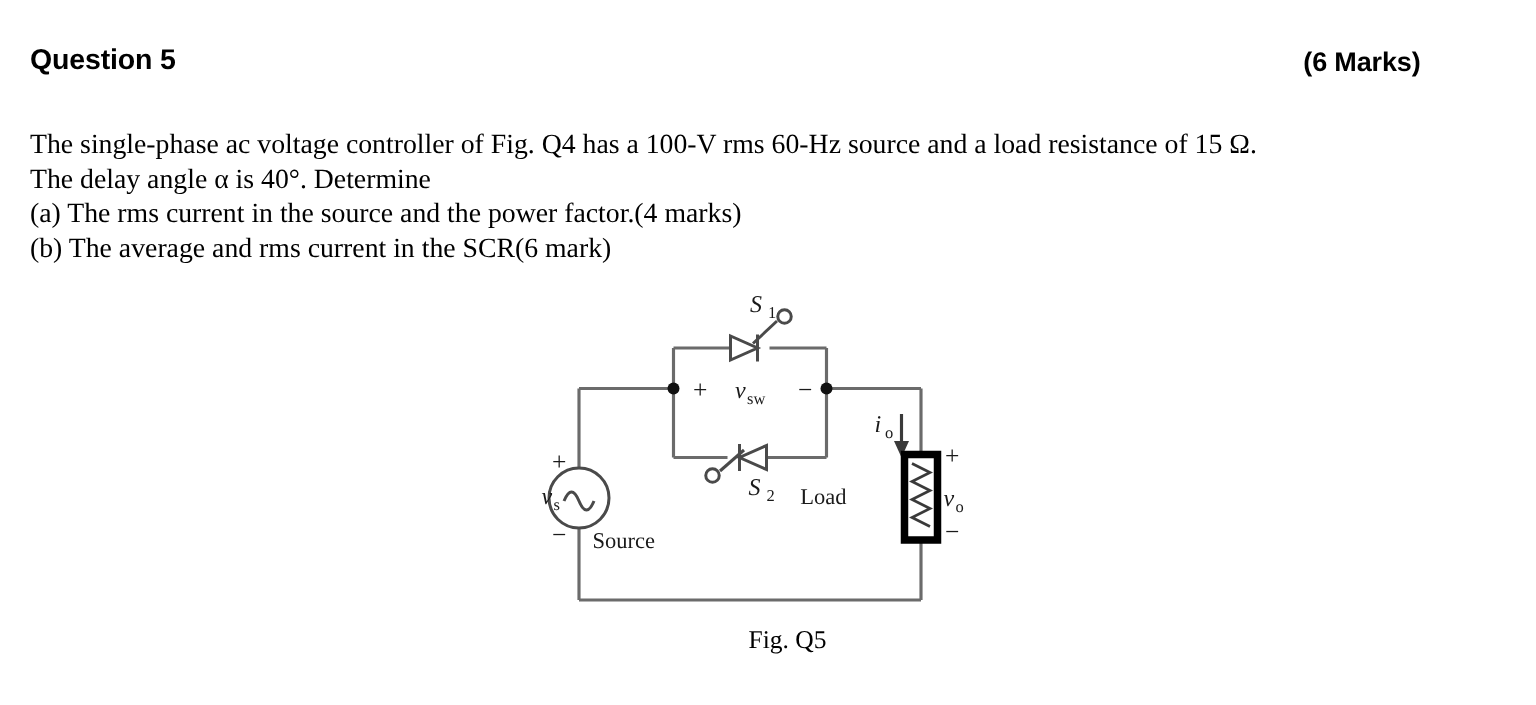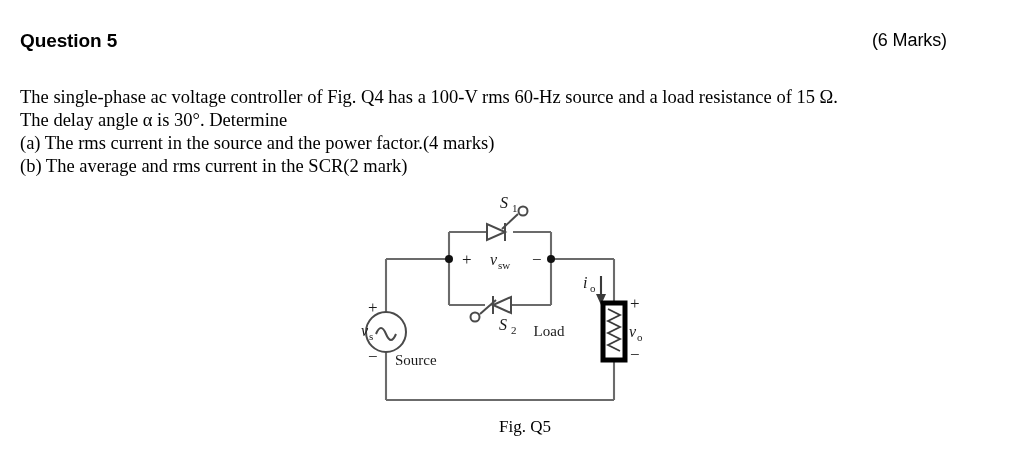--- a/index.html
+++ b/index.html
@@ -17,31 +17,31 @@
   }
 
   
   .header-row {
     position: absolute;
     left: 20px;
     top: 30px;
     width: 965px;
     display: flex;
     justify-content: space-between;
-    align-items: flex-start;
+    align-items: flex-end;
   }
   .q-title {
     font-family: "Liberation Sans", sans-serif;
     font-weight: bold;
     font-size: 19px;
     letter-spacing: -0.1px;
   }
   .q-marks {
     font-family: "Liberation Sans", sans-serif;
-    font-weight: normal;
+    font-weight: bold;
     font-size: 18px;
     letter-spacing: -0.1px;
     margin-right: 38px;
   }
 
   
   .body-block {
     position: absolute;
     left: 20px;
     top: 86px;
@@ -111,30 +111,30 @@
 </head>
 <body>
 
 <div class="header-row">
   <div class="q-title">Question 5</div>
   <div class="q-marks">(6 Marks)</div>
 </div>
 
 <div class="body-block">
   <div class="para-line">The single-phase ac voltage controller of Fig. Q4 has a 100-V rms 60-Hz source and a load resistance of 15 Ω.</div>
-  <div class="para-line">The delay angle α is 30°. Determine</div>
+  <div class="para-line">The delay angle α is 40°. Determine</div>
 
   <div class="item-row">
     <span class="item-text">(a) The rms current in the source and the power factor.</span>
     <span class="item-marks">(4 marks)</span>
   </div>
 
   <div class="item-row">
     <span class="item-text">(b) The average and rms current in the SCR</span>
-    <span class="item-marks">(2 mark)</span>
+    <span class="item-marks">(6 mark)</span>
   </div>
 </div>
 
 <div class="figure-wrap">
 
   <svg class="figure-svg" width="320" height="225" viewBox="395 190 320 225">
 
     <path class="wire" d="M429 259 L429 312"></path>
 
     <path class="wire" d="M429 352 L429 400"></path>

